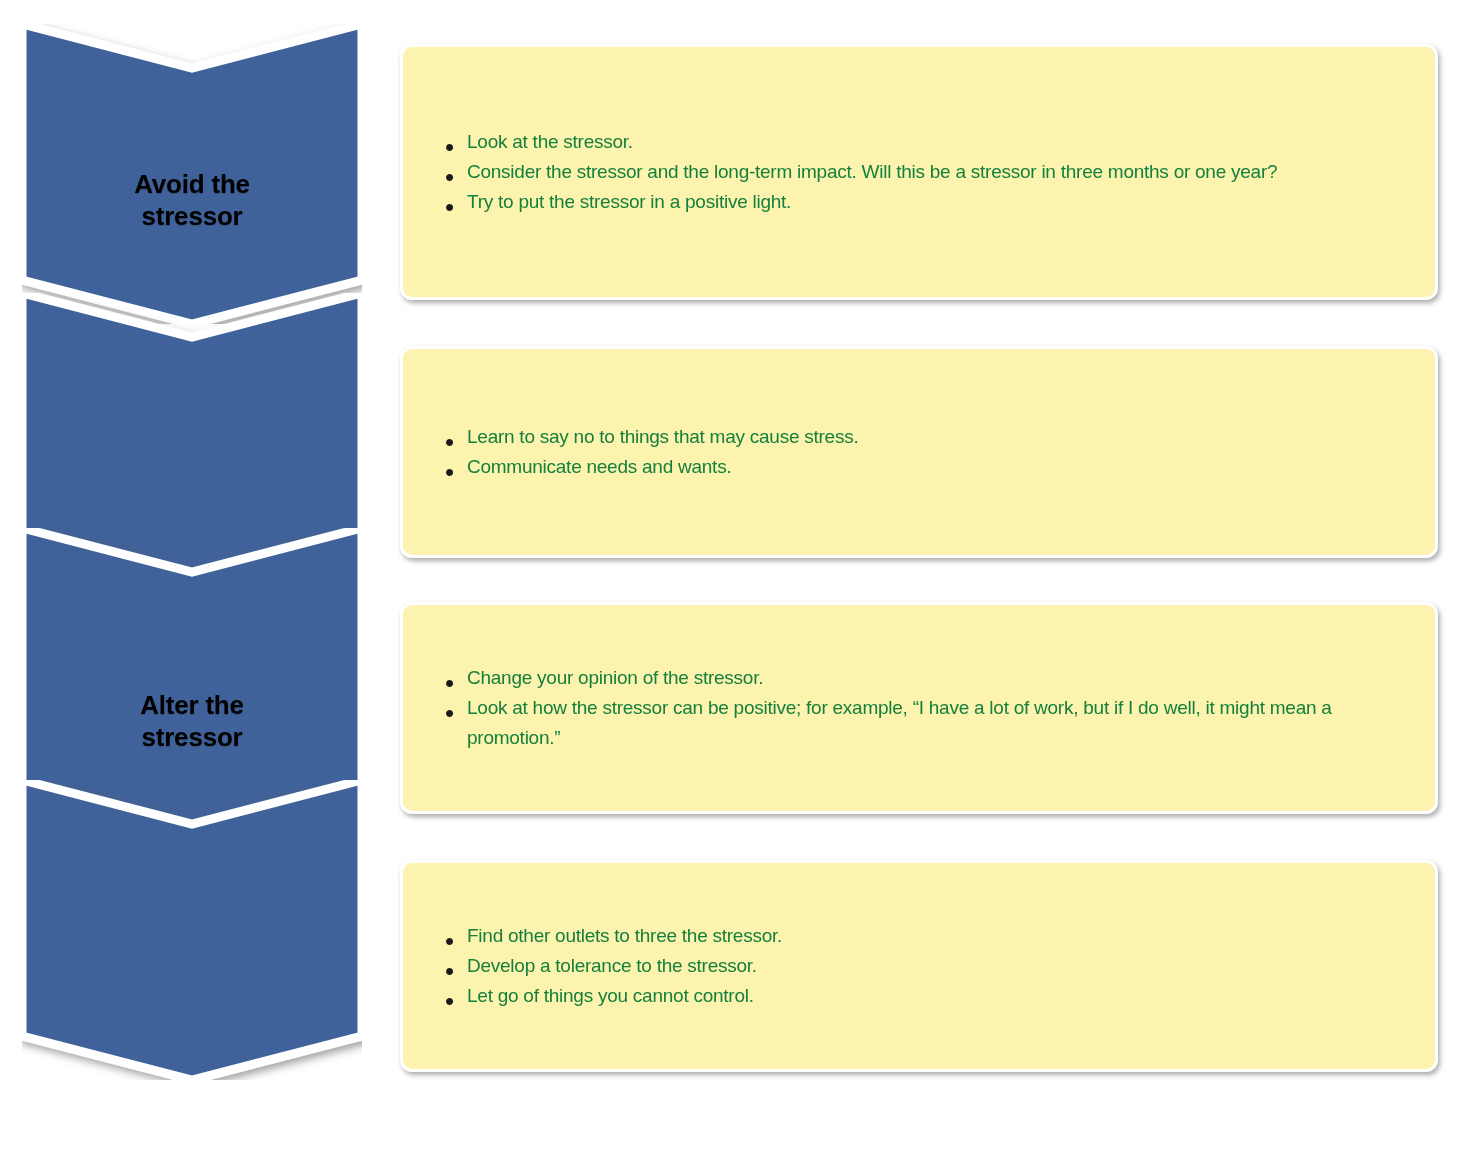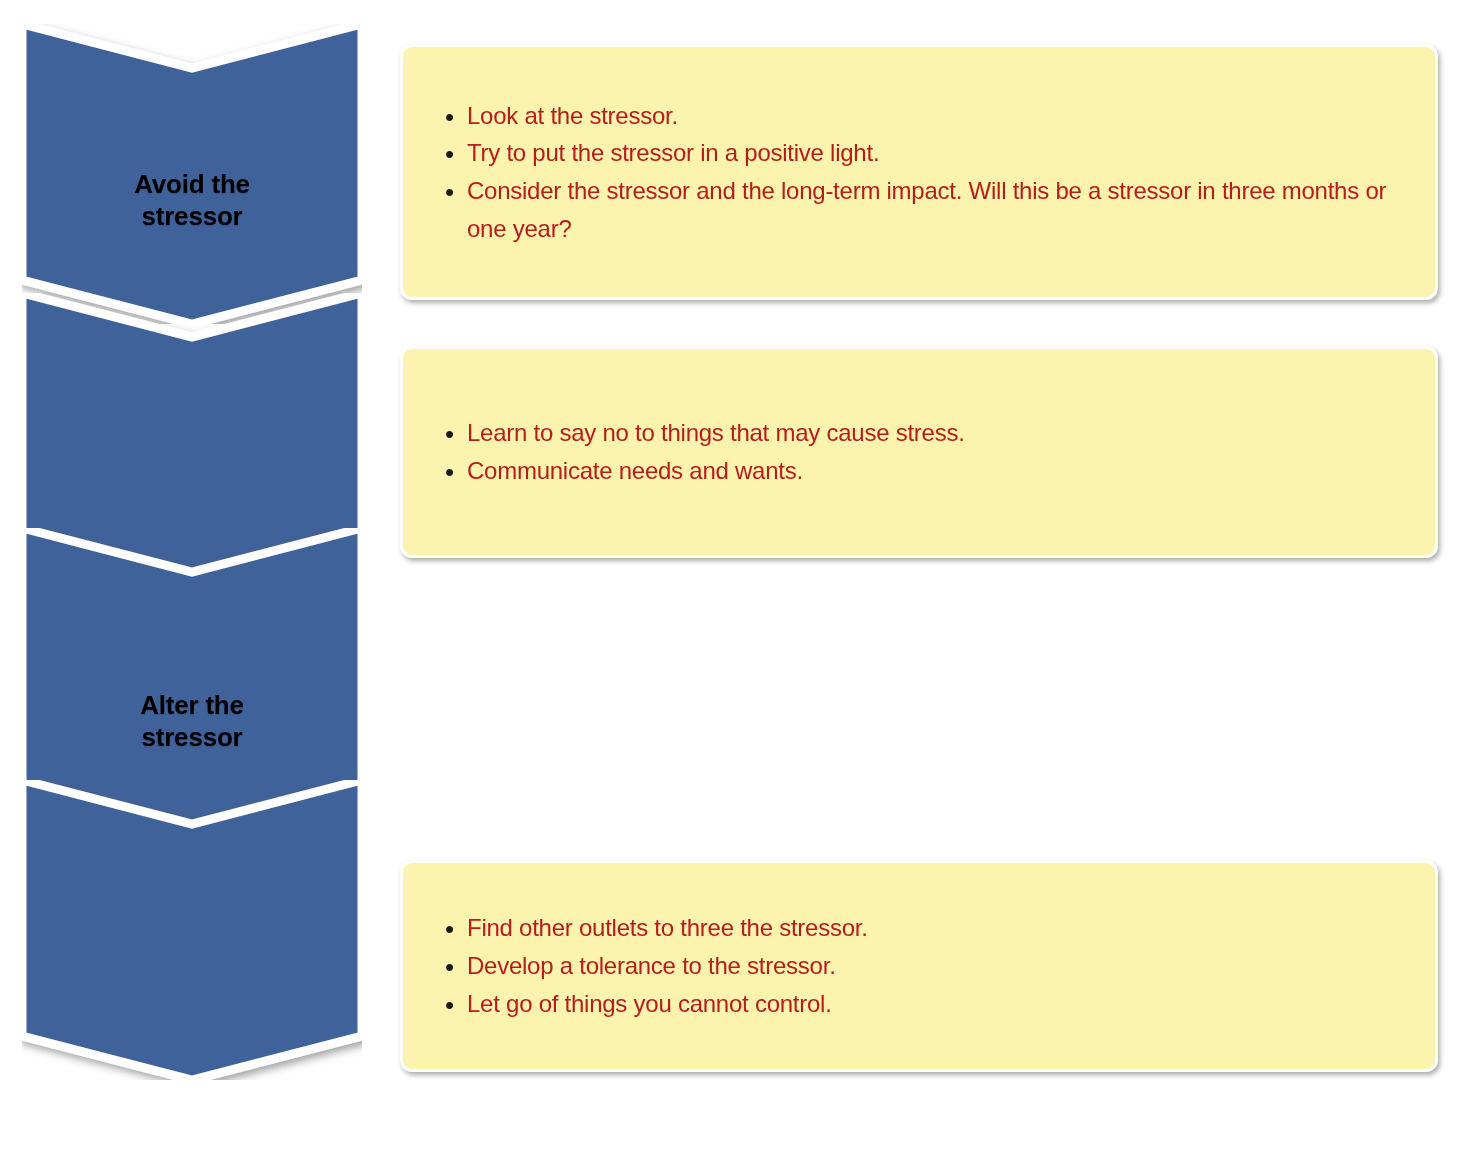--- a/index.html
+++ b/index.html
@@ -66,23 +66,23 @@
     justify-content: center;
   }
 
   .bullet-list {
     list-style: none;
   }
 
   .bullet-item {
     position: relative;
     display: block;
-    color: #b91c1c;
+    color: #15803d;
     font-family: "Liberation Sans", sans-serif;
-    font-size: 24px;
+    font-size: 19px;
     line-height: 1.57;
     padding-left: 26px;
     letter-spacing: -0.25px;
   }
 
   .bullet-item::before {
     content: "\2022";
     position: absolute;
     left: 4px;
     top: 0;
@@ -118,22 +118,22 @@
         </filter>
       </defs>
       <polygon points="0,0 170,44 340,0 340,256 170,300 0,256" fill="#40629a" stroke="#ffffff" stroke-width="9" stroke-linejoin="miter" filter="url(#sh0)"></polygon>
     </svg>
     <div class="chevron-label" id="chevron-label-0"><span>Avoid the</span><br><span>stressor</span></div>
   </div>
 
   <div class="panel" id="panel-0">
     <ul class="bullet-list">
       <li class="bullet-item">Look at the stressor.</li>
+      <li class="bullet-item">Consider the stressor and the long-term impact. Will this be a stressor in three months or one year?</li>
       <li class="bullet-item">Try to put the stressor in a positive light.</li>
-      <li class="bullet-item">Consider the stressor and the long-term impact. Will this be a stressor in three months or one year?</li>
     </ul>
   </div>
 
   <div class="chevron" id="chevron-1">
     <svg class="chevron-svg" viewBox="0 0 340 300" width="340" height="300">
       <defs>
         <filter id="sh1" x="-20%" y="-20%" width="150%" height="150%">
           <feDropShadow dx="3" dy="4" stdDeviation="4" flood-color="#555555" flood-opacity="0.55"></feDropShadow>
         </filter>
       </defs>
@@ -154,20 +154,26 @@
       <defs>
         <filter id="sh2" x="-20%" y="-20%" width="150%" height="150%">
           <feDropShadow dx="3" dy="4" stdDeviation="4" flood-color="#555555" flood-opacity="0.55"></feDropShadow>
         </filter>
       </defs>
       <polygon points="0,0 170,44 340,0 340,256 170,300 0,256" fill="#40629a" stroke="#ffffff" stroke-width="9" stroke-linejoin="miter" filter="url(#sh2)"></polygon>
     </svg>
 
   </div>
 
+  <div class="panel" id="panel-2">
+    <ul class="bullet-list">
+      <li class="bullet-item">Change your opinion of the stressor.</li>
+      <li class="bullet-item">Look at how the stressor can be positive; for example, “I have a lot of work, but if I do well, it might mean a promotion.”</li>
+    </ul>
+  </div>
 
   <div class="chevron" id="chevron-3">
     <svg class="chevron-svg" viewBox="0 0 340 300" width="340" height="300">
       <defs>
         <filter id="sh3" x="-20%" y="-20%" width="150%" height="150%">
           <feDropShadow dx="3" dy="4" stdDeviation="4" flood-color="#555555" flood-opacity="0.55"></feDropShadow>
         </filter>
       </defs>
       <polygon points="0,0 170,44 340,0 340,256 170,300 0,256" fill="#40629a" stroke="#ffffff" stroke-width="9" stroke-linejoin="miter" filter="url(#sh3)"></polygon>
     </svg>

